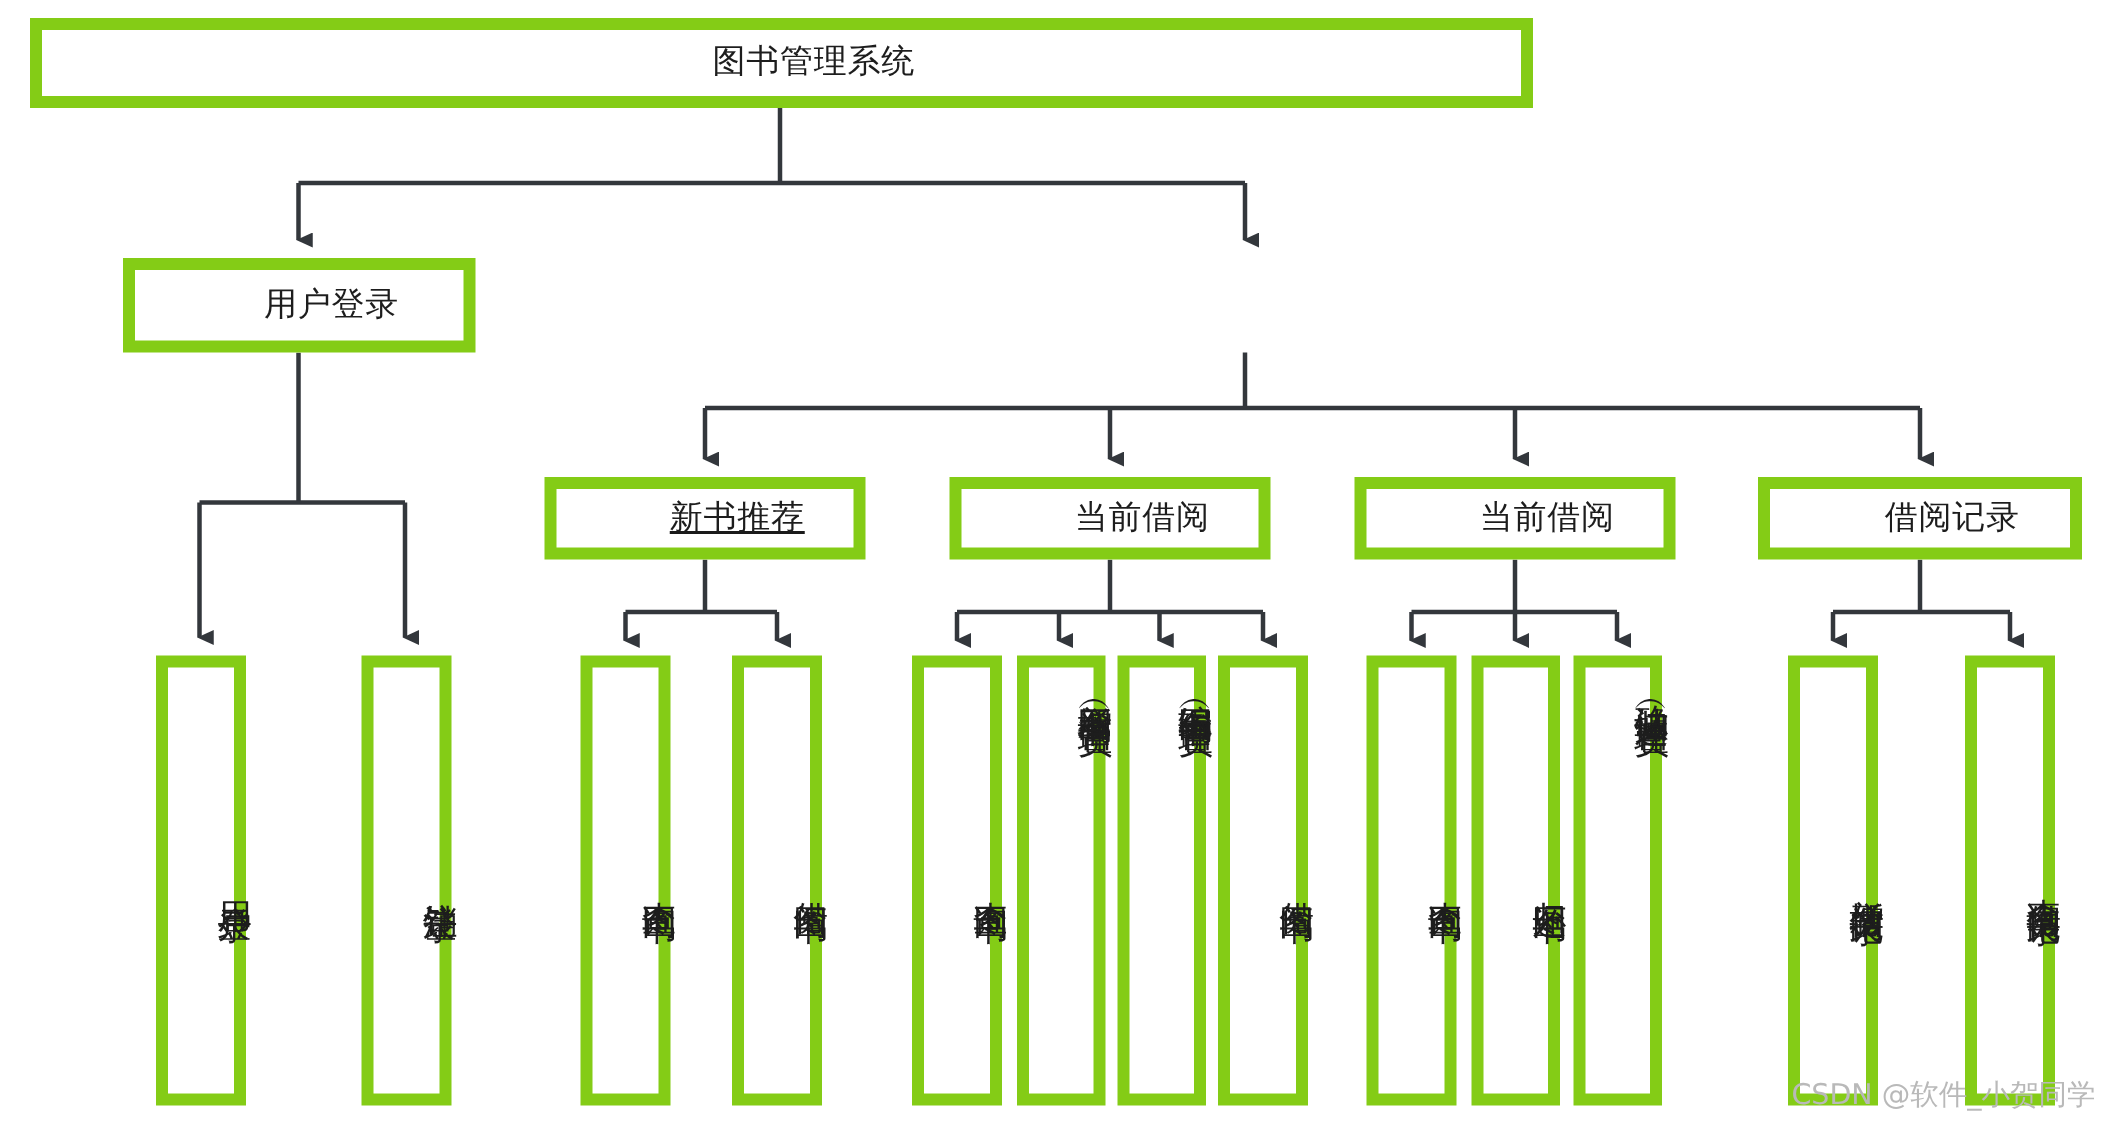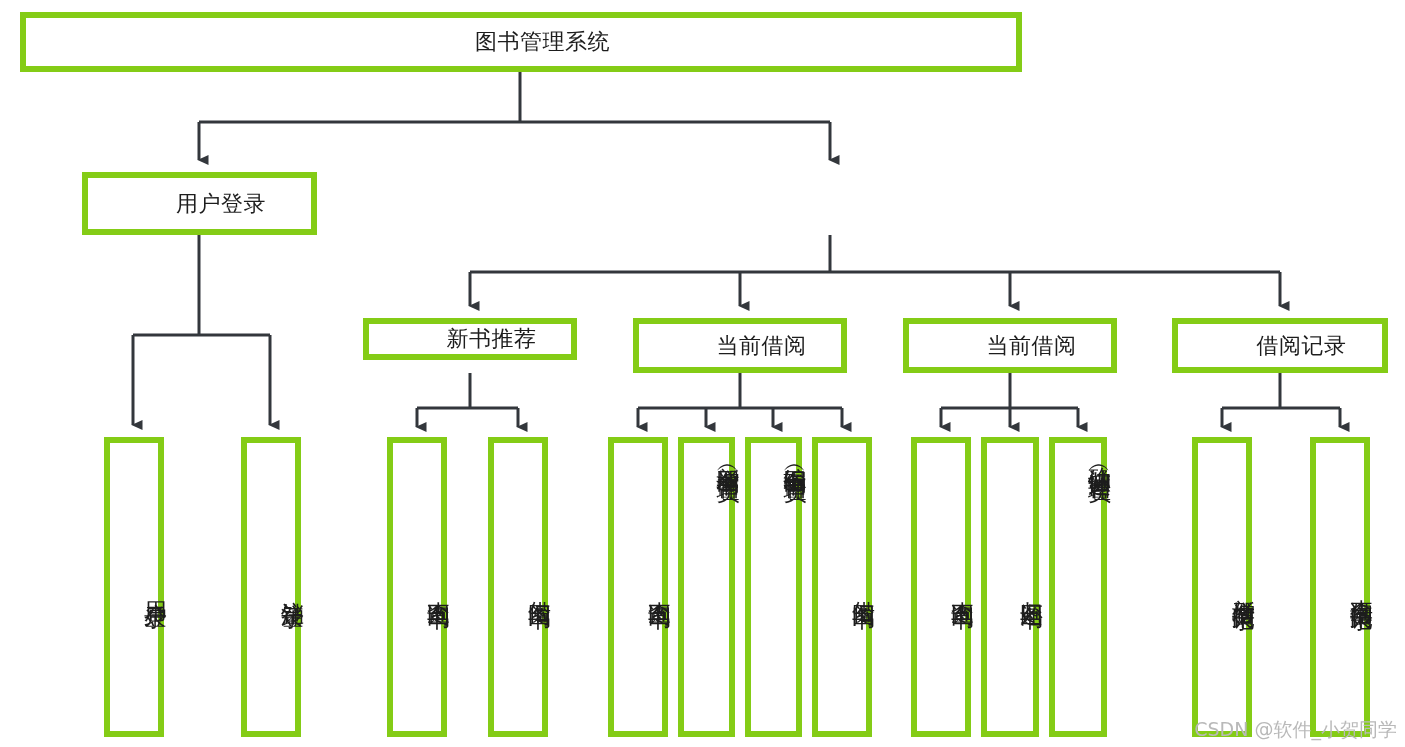--- a/index.html
+++ b/index.html
@@ -26,21 +26,21 @@
     position: absolute;
     left: 0; top: 0;
     width: 1405px;
     height: 747px;
     pointer-events: none;
   }
   .node {
     position: absolute;
     box-sizing: border-box;
     background: #ffffff;
-    border: 6px solid #84cc16;
+    border: 8px solid #84cc16;
     display: flex;
     align-items: center;
     justify-content: center;
     z-index: 3;
     padding-left: 43px;
   }
   .node .label {
     display: block;
     text-align: center;
     line-height: 1.18;
@@ -138,21 +138,21 @@
 
   <div class="node horiz" style="left:20px; top:12px; width:1002px; height:60px;">
     <span class="label">图书管理系统</span>
   </div>
 
   <div class="node horiz" style="left:82px; top:172px; width:235px; height:63px;">
     <span class="label">用户登录</span>
   </div>
 
 
-  <div class="node horiz" style="left:363px; top:318px; width:214px; height:42px;">
+  <div class="node horiz" style="left:363px; top:318px; width:214px; height:55px;text-decoration:underline;">
     <span class="label">新书推荐</span>
   </div>
 
   <div class="node horiz" style="left:633px; top:318px; width:214px; height:55px;">
     <span class="label">当前借阅</span>
   </div>
 
   <div class="node horiz" style="left:1172px; top:318px; width:216px; height:55px;">
     <span class="label">借阅记录</span>
   </div>

